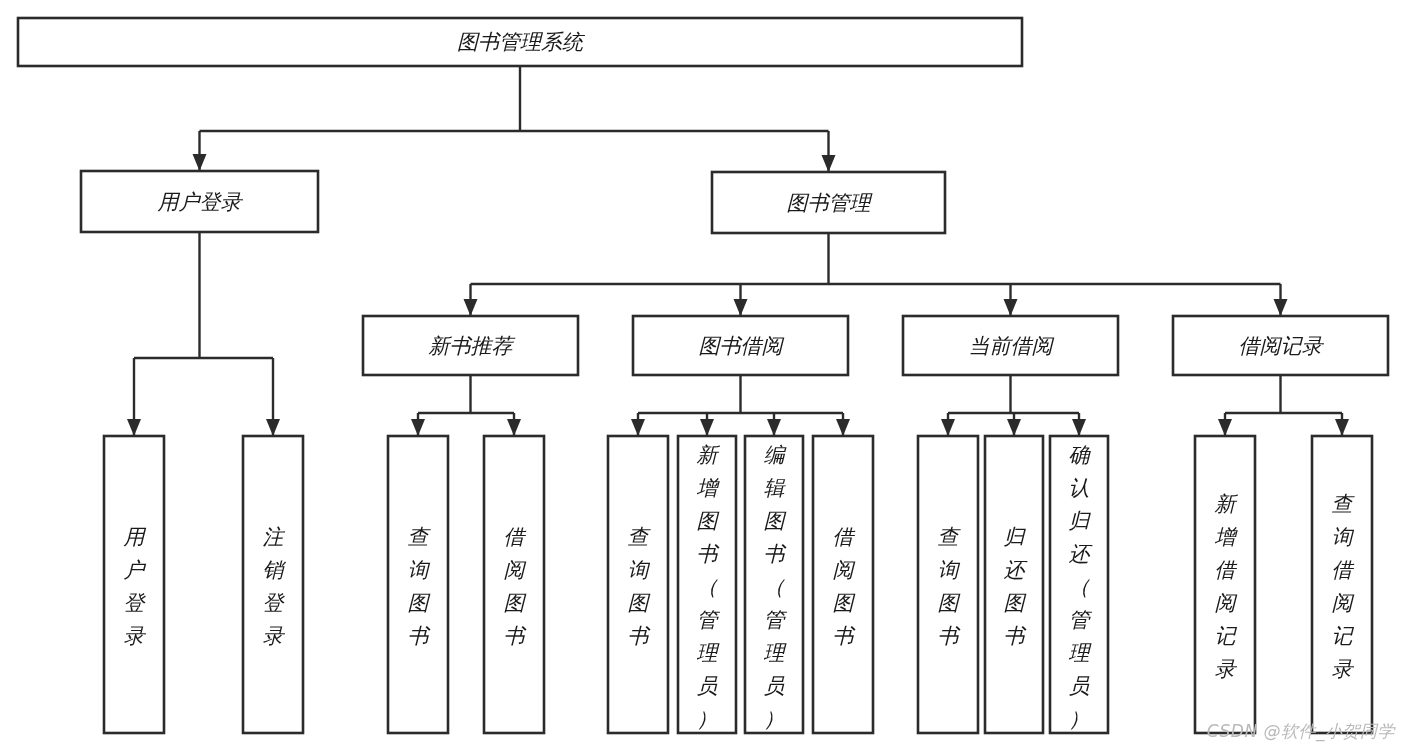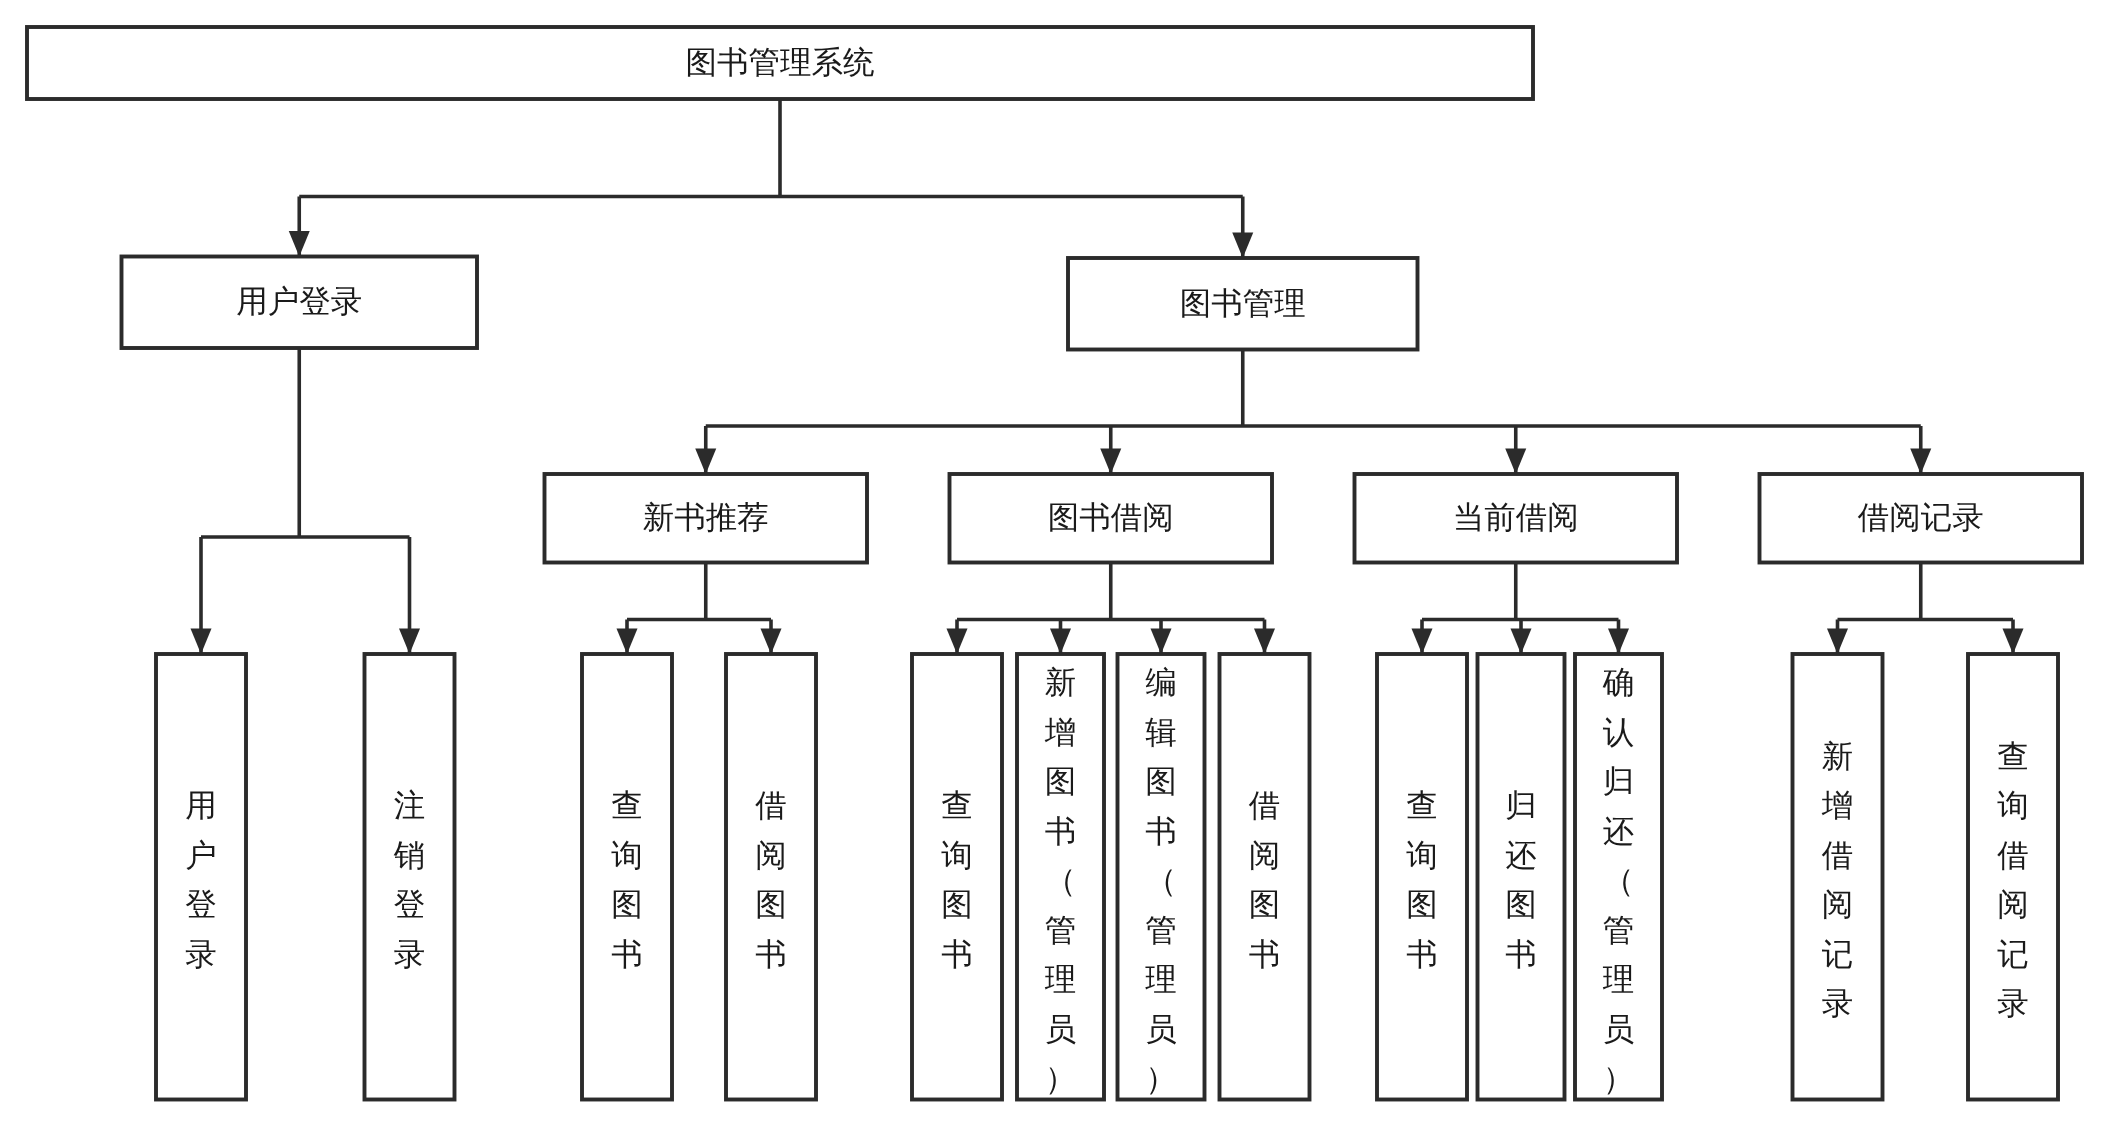--- a/index.html
+++ b/index.html
@@ -2,21 +2,21 @@
 <html><head>
 <meta charset="utf-8">
 <style>
   html,body{margin:0;padding:0;background:#ffffff;}
   body{
     width:1405px;height:747px;
     font-family:"DejaVu Sans","Liberation Sans",sans-serif;
     overflow:hidden;
     position:relative;
   }
-  #diagram-root{position:absolute;left:0;top:0;width:1405px;height:747px;}
+  #diagram-root{position:absolute;left:0;top:0;width:1405px;height:747px;font-style:italic;}
   svg{display:block;}
   .node-rect{fill:#ffffff;stroke:#2b2b2b;stroke-width:2.6;}
   .node-label{
     font-family:"DejaVu Sans","Liberation Sans",sans-serif;
     fill:#1a1a1a;
     font-size:21px;
     text-anchor:middle;
     dominant-baseline:middle;
   }
   .node-label-vertical{
@@ -186,13 +186,14 @@
         <g>
           <rect x="1195" y="436" width="60" height="297" class="node-rect"></rect>
           <text x="1225" y="511.24" class="node-label-vertical"><tspan x="1225" dy="0">新</tspan><tspan x="1225" dy="33">增</tspan><tspan x="1225" dy="33">借</tspan><tspan x="1225" dy="33">阅</tspan><tspan x="1225" dy="33">记</tspan><tspan x="1225" dy="33">录</tspan></text>
         </g>
         <g>
           <rect x="1312" y="436" width="60" height="297" class="node-rect"></rect>
           <text x="1342" y="511.24" class="node-label-vertical"><tspan x="1342" dy="0">查</tspan><tspan x="1342" dy="33">询</tspan><tspan x="1342" dy="33">借</tspan><tspan x="1342" dy="33">阅</tspan><tspan x="1342" dy="33">记</tspan><tspan x="1342" dy="33">录</tspan></text>
         </g>
       </g>
   </svg>
+  <div class="watermark">CSDN @软件_小贺同学</div>
 </div>
 
 </body></html>

